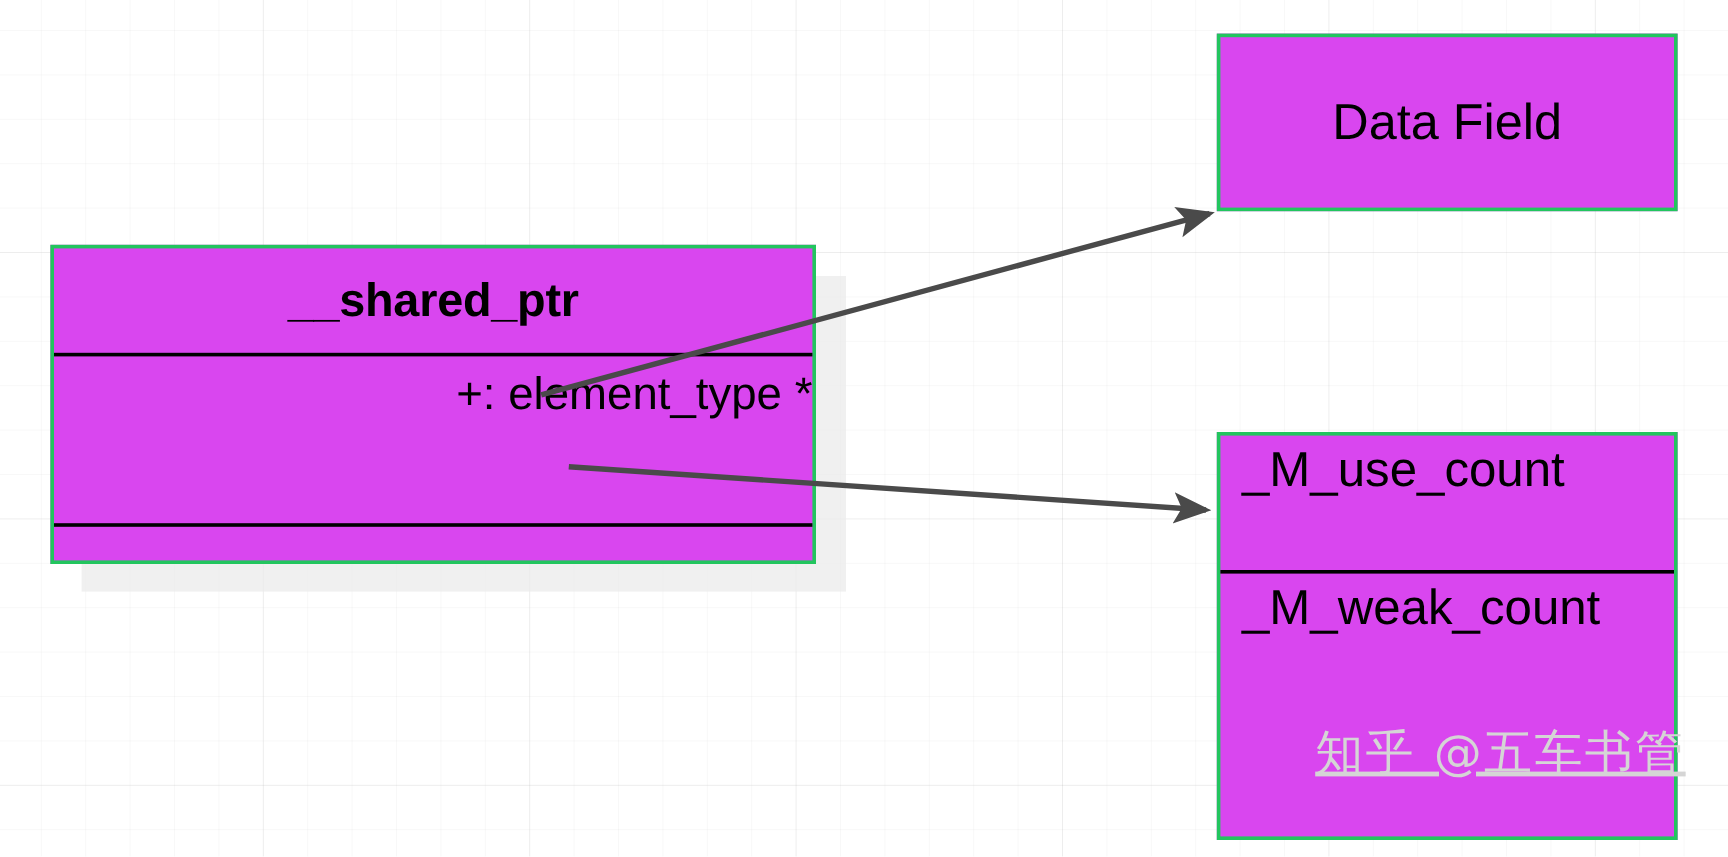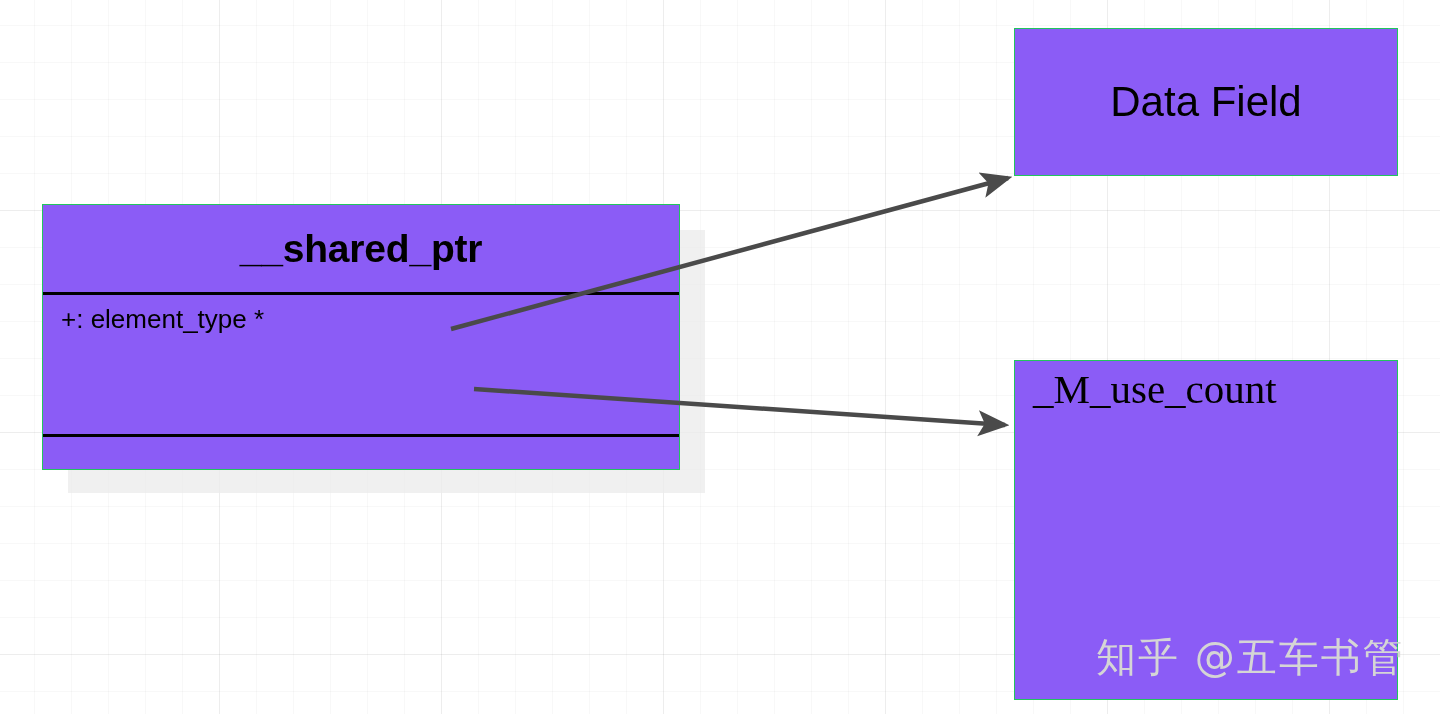--- a/index.html
+++ b/index.html
@@ -30,22 +30,22 @@
       37px 37px,
       37px 37px;
     background-position: -3px -12px, -3px -12px, -3px -12px, -3px -12px;
     pointer-events: none;
   }
 
   
   .uml-box {
     position: absolute;
     box-sizing: border-box;
-    background: #8b5cf6;
-    border: 1px solid #22c55e;
+    background: #d946ef;
+    border: 3px solid #22c55e;
   }
   .compartment {
     box-sizing: border-box;
     position: relative;
   }
   .compartment + .compartment {
     border-top: 3px solid #000000;
   }
 
   
@@ -76,24 +76,25 @@
     font-weight: bold;
     color: #000000;
     letter-spacing: -0.2px;
     white-space: nowrap;
   }
   #shared-ptr-attributes-compartment {
     height: 142px;
     padding: 6px 0 0 18px;
   }
   .attribute-row {
-    font-size: 26px;
+    font-size: 38px;
     color: #000000;
     line-height: 1.42;
     white-space: nowrap;
+    text-align: right;
   }
   #shared-ptr-operations-compartment {
     height: 31px;
   }
 
   
   #data-field-box {
     left: 1014px;
     top: 28px;
     width: 384px;
@@ -113,47 +114,47 @@
     left: 1014px;
     top: 360px;
     width: 384px;
     height: 340px;
   }
   .control-row {
     height: 112px;
     padding-left: 18px;
     padding-top: 6px;
     box-sizing: border-box;
-    font-family: Liberation Serif, serif;
   }
   .control-row-label {
     font-size: 41px;
     color: #000000;
     white-space: nowrap;
     line-height: 1.08;
   }
 
   
   #arrow-layer {
     position: absolute;
     inset: 0;
     pointer-events: none;
   }
 
   
   #watermark {
     position: absolute;
     left: 1096px;
-    top: 630px;
+    top: 600px;
     font-size: 40px;
     color: #d5d5d5;
     letter-spacing: 2px;
     white-space: nowrap;
     font-family: "DejaVu Sans", sans-serif;
     pointer-events: none;
+    text-decoration: underline;
   }
 </style>
 </head>
 <body>
 
 <div id="canvas">
 
   <div id="grid-background"></div>
 
   <div id="shared-ptr-shadow"></div>
@@ -168,20 +169,23 @@
     <div class="compartment" id="shared-ptr-operations-compartment"></div>
   </div>
 
   <div class="uml-box" id="data-field-box">
     <span id="data-field-label">Data Field</span>
   </div>
 
   <div class="uml-box" id="control-block-box">
     <div class="compartment control-row">
       <span class="control-row-label">_M_use_count</span>
+    </div>
+    <div class="compartment control-row">
+      <span class="control-row-label">_M_weak_count</span>
     </div>
   </div>
 
   <svg id="arrow-layer" width="1440" height="714" viewBox="0 0 1440 714">
     <defs>
       <marker id="arrowhead" markerWidth="7" markerHeight="7" refX="6" refY="3.2" orient="auto" markerUnits="strokeWidth">
         <path d="M0,0.3 L7,3.2 L0,6.1 L1.5,3.2 Z" fill="#4a4a4a"></path>
       </marker>
     </defs>
 

